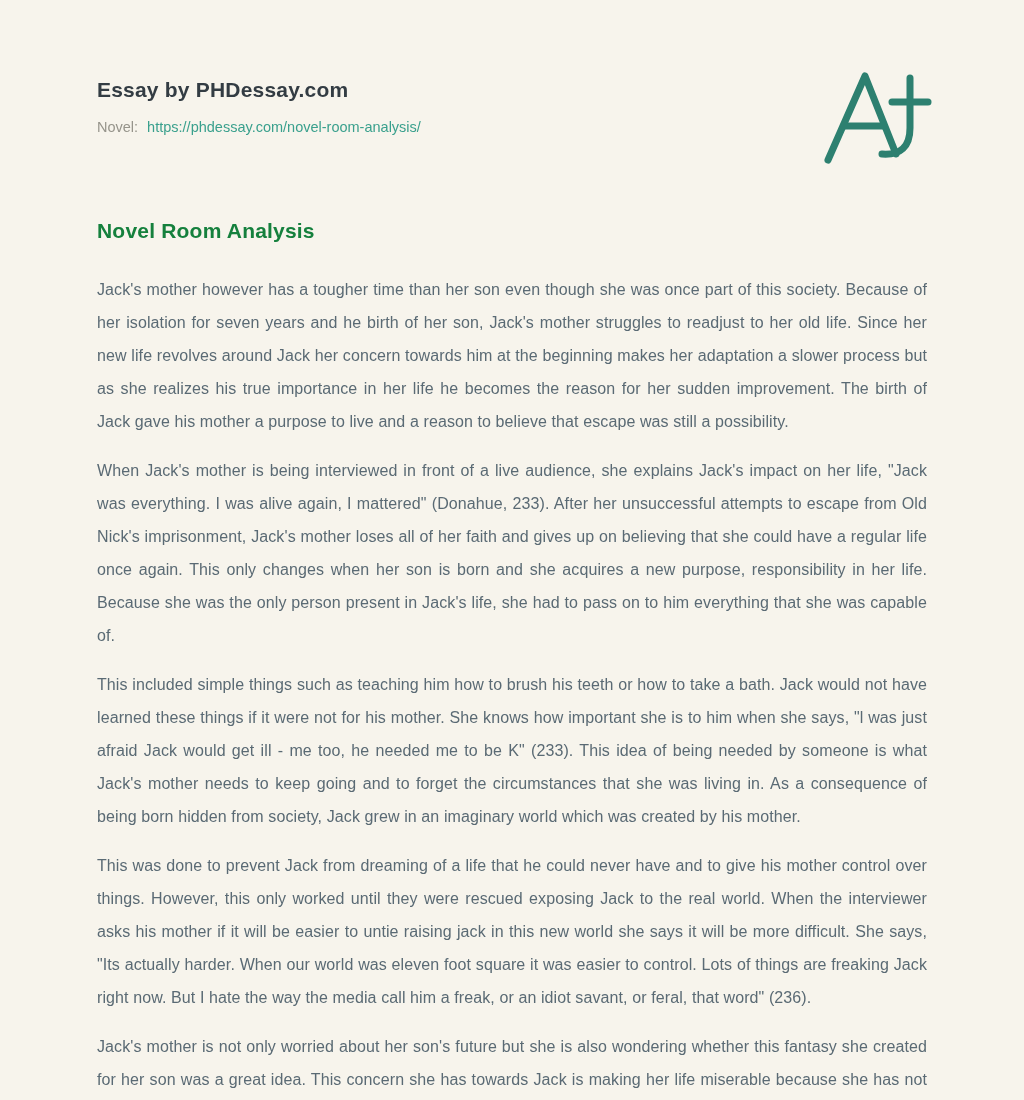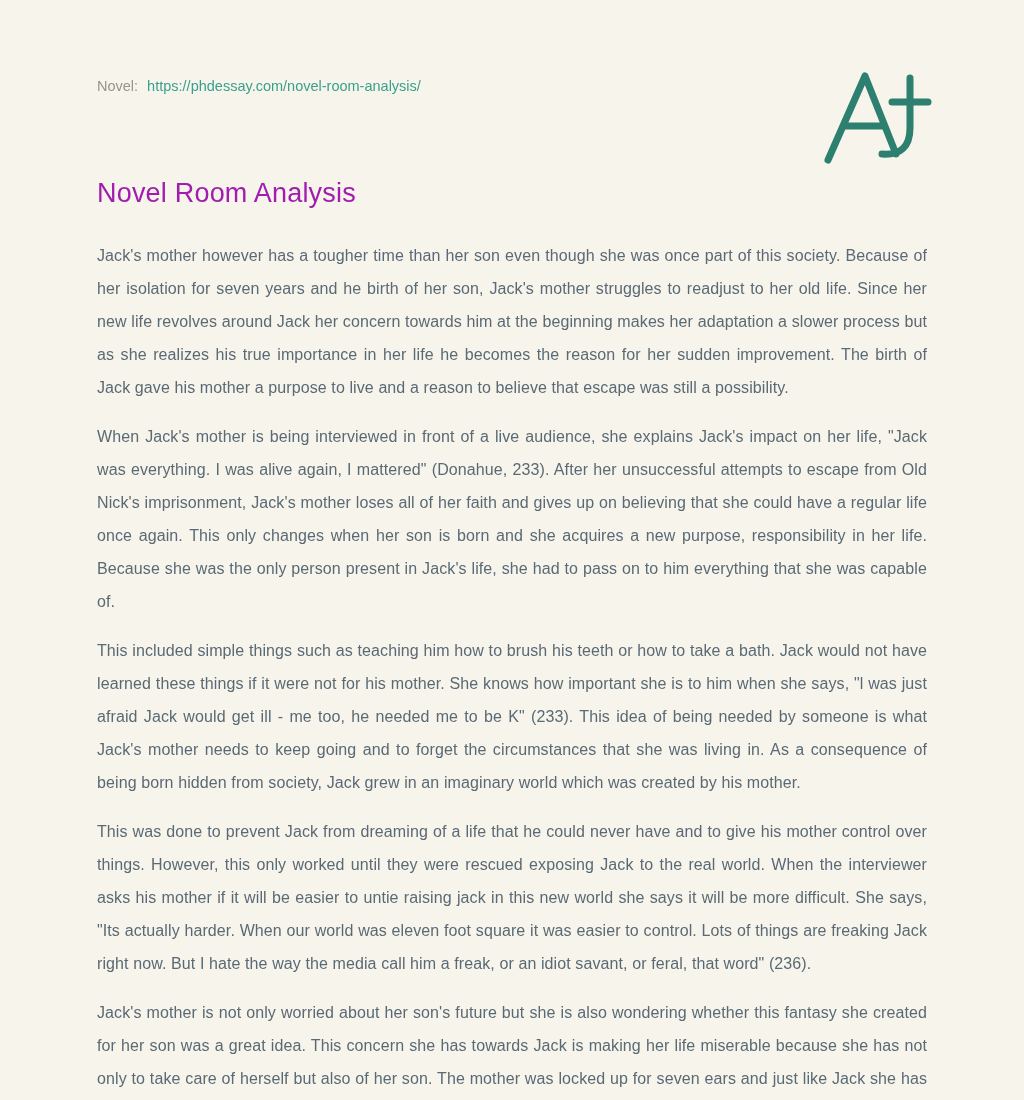--- a/index.html
+++ b/index.html
@@ -37,23 +37,23 @@
     margin-left: 9px;
   }
   .logo {
     position: absolute;
     top: 68px;
     right: 92px;
     width: 110px;
     height: 96px;
   }
   .article-title {
-    font-size: 27px;
-    font-weight: 400;
-    color: #a21caf;
+    font-size: 21px;
+    font-weight: 700;
+    color: #15803d;
     margin: 84px 0 30px 0;
     letter-spacing: 0.2px;
   }
   .article-body p {
     font-size: 16px;
     line-height: 33px;
     color: #5a6a74;
     text-align: justify;
     margin: 0 0 16px 0;
     letter-spacing: 0.1px;
@@ -66,20 +66,21 @@
 
   <svg class="logo" viewBox="0 0 110 96" fill="none" xmlns="http://www.w3.org/2000/svg">
     <path d="M6 92 L43 8 L74 86" stroke="#2d8070" stroke-width="7" stroke-linecap="round" stroke-linejoin="round" fill="none"></path>
     <path d="M22 58 L61 58" stroke="#2d8070" stroke-width="7" stroke-linecap="round" fill="none"></path>
     <path d="M88 10 L88 60 Q88 88 60 86" stroke="#2d8070" stroke-width="7" stroke-linecap="round" fill="none"></path>
     <path d="M70 34 L106 34" stroke="#2d8070" stroke-width="7" stroke-linecap="round" fill="none"></path>
   </svg>
 
   <div class="content">
 
+    <h2 class="byline">Essay by PHDessay.com</h2>
 
     <p class="source-line"><span>Novel:</span><a href="#">https://phdessay.com/novel-room-analysis/</a></p>
 
     <h1 class="article-title">Novel Room Analysis</h1>
 
     <div class="article-body">
         <p>Jack's mother however has a tougher time than her son even though she was once part of this society. Because of her isolation for seven years and he birth of her son, Jack's mother struggles to readjust to her old life. Since her new life revolves around Jack her concern towards him at the beginning makes her adaptation a slower process but as she realizes his true importance in her life he becomes the reason for her sudden improvement. The birth of Jack gave his mother a purpose to live and a reason to believe that escape was still a possibility.</p>
         <p>When Jack's mother is being interviewed in front of a live audience, she explains Jack's impact on her life, "Jack was everything. I was alive again, I mattered" (Donahue, 233). After her unsuccessful attempts to escape from Old Nick's imprisonment, Jack's mother loses all of her faith and gives up on believing that she could have a regular life once again. This only changes when her son is born and she acquires a new purpose, responsibility in her life. Because she was the only person present in Jack's life, she had to pass on to him everything that she was capable of.</p>
         <p>This included simple things such as teaching him how to brush his teeth or how to take a bath. Jack would not have learned these things if it were not for his mother. She knows how important she is to him when she says, "l was just afraid Jack would get ill - me too, he needed me to be K" (233). This idea of being needed by someone is what Jack's mother needs to keep going and to forget the circumstances that she was living in. As a consequence of being born hidden from society, Jack grew in an imaginary world which was created by his mother.</p>
         <p>This was done to prevent Jack from dreaming of a life that he could never have and to give his mother control over things. However, this only worked until they were rescued exposing Jack to the real world. When the interviewer asks his mother if it will be easier to untie raising jack in this new world she says it will be more difficult. She says, "Its actually harder. When our world was eleven foot square it was easier to control. Lots of things are freaking Jack right now. But I hate the way the media call him a freak, or an idiot savant, or feral, that word" (236).</p>

